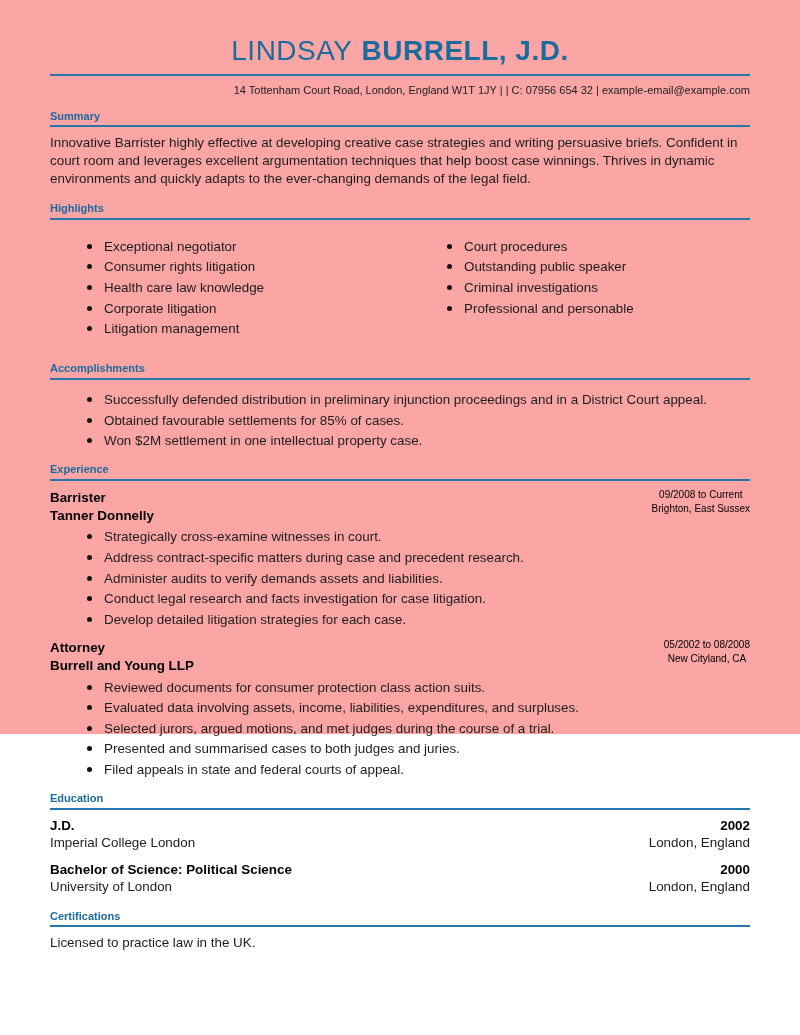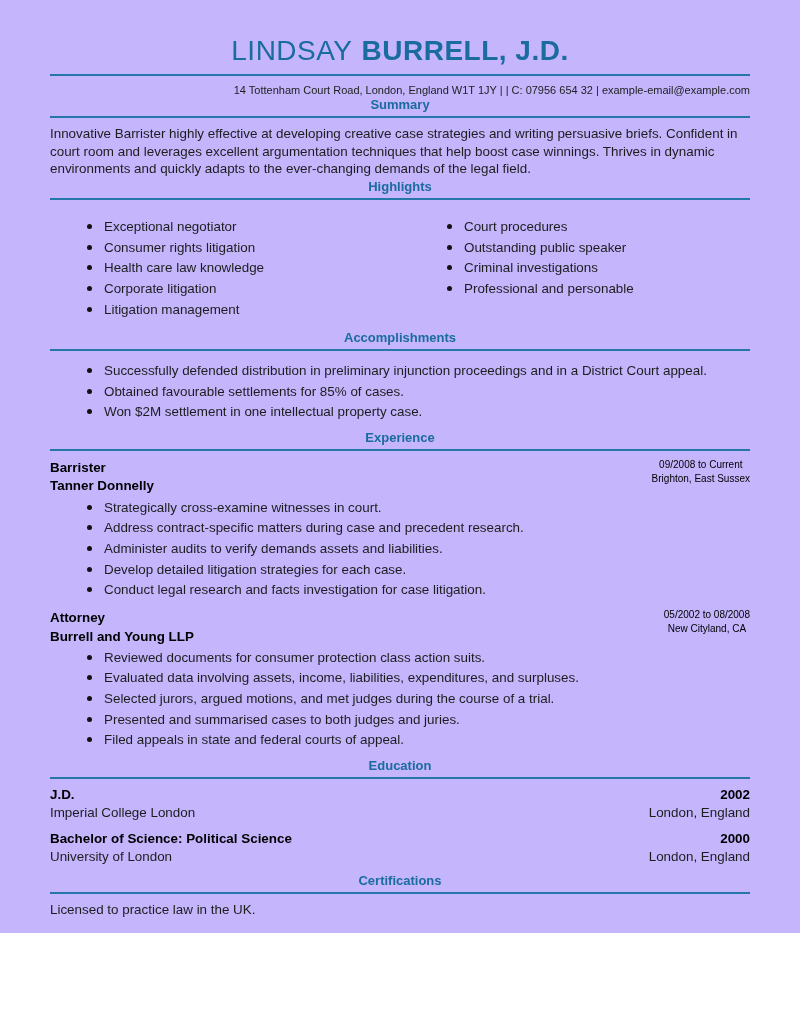--- a/index.html
+++ b/index.html
@@ -7,23 +7,23 @@
   body {
     width: 800px;
     height: 1035px;
     background: #ffffff;
     font-family: "Liberation Sans", "DejaVu Sans", sans-serif;
     color: #1d1d1d;
     -webkit-font-smoothing: antialiased;
   }
   .page {
     width: 800px;
-    height: 933px;
+    height: 734px;
     padding: 30px 50px 0 50px;
-    background: #c4b5fd;
+    background: #fca5a5;
   }
   
   .name {
     text-align: center;
     font-size: 28px;
     color: #1a6b9e;
     letter-spacing: 0.5px;
     line-height: 1.1;
     margin-top: 6px;
   }
@@ -36,25 +36,25 @@
   }
   .rule-header { margin-top: 7px; }
   .contact {
     text-align: right;
     font-size: 11px;
     color: #222222;
     margin-top: 8px;
   }
   
   .sec-title {
-    text-align: center;
-    font-size: 13px;
+    text-align: left;
+    font-size: 11px;
     font-weight: 700;
     color: #1a6b9e;
-    margin: 2px 0 3px 0;
+    margin: 14px 0 3px 0;
     line-height: 1.15;
   }
   .sec-body { margin-top: 7px; font-size: 13.4px; line-height: 1.33; }
   .para { margin: 0; }
   
   ul.blist {
     list-style: none;
     margin: 11px;
     padding: 0;
   }
@@ -155,22 +155,22 @@
       </div>
       <div class="job-right">
         <div>09/2008 to Current</div>
         <div>Brighton, East Sussex</div>
       </div>
     </div>
     <ul class="blist">
       <li>Strategically cross-examine witnesses in court.</li>
       <li>Address contract-specific matters during case and precedent research.</li>
       <li>Administer audits to verify demands assets and liabilities.</li>
+      <li>Conduct legal research and facts investigation for case litigation.</li>
       <li>Develop detailed litigation strategies for each case.</li>
-      <li>Conduct legal research and facts investigation for case litigation.</li>
     </ul>
   </div>
 
   <div class="job">
     <div class="job-head">
       <div class="job-left">
         <div>Attorney</div>
         <div>Burrell and Young LLP</div>
       </div>
       <div class="job-right">

